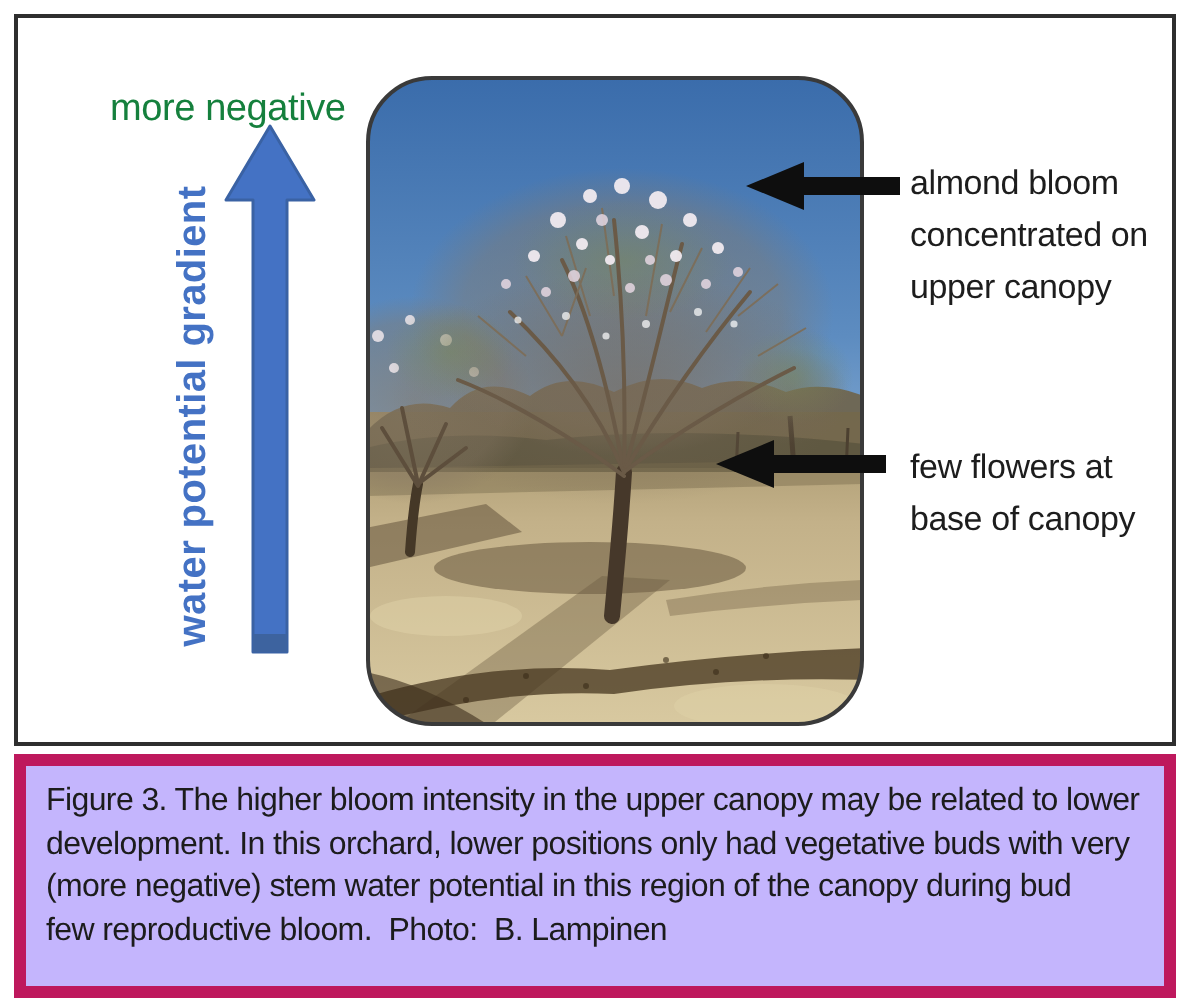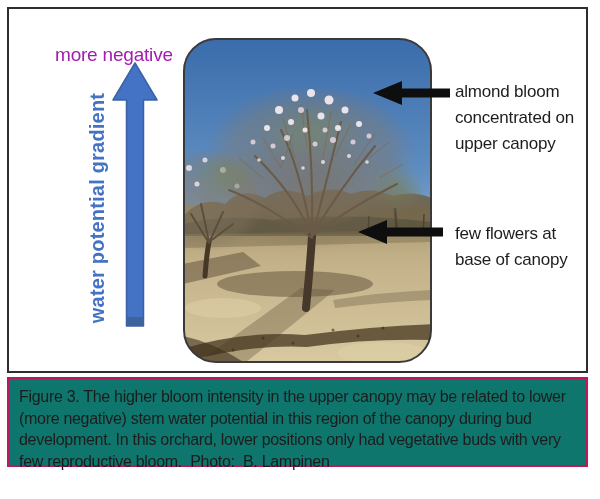--- a/index.html
+++ b/index.html
@@ -5,31 +5,31 @@
   html,body{margin:0;padding:0;background:#ffffff;}
   body{
     width:600px;height:499px;position:relative;overflow:hidden;
     font-family:"Liberation Sans", sans-serif;color:#1d1d1d;
   }
   .figure-box{
     position:absolute;left:7px;top:7px;width:581px;height:366px;
     border:2px solid #2e2e2e;background:#ffffff;box-sizing:border-box;
   }
   .caption-box{
-    position:absolute;left:7px;top:377px;width:581px;height:90px;
-    border:2px solid #be185d;background:#0f766e;box-sizing:border-box;
+    position:absolute;left:7px;top:377px;width:581px;height:122px;
+    border:6px solid #be185d;background:#c4b5fd;box-sizing:border-box;
     padding:7px 10px;
   }
   .caption-line{
     font-size:16px;line-height:21.5px;letter-spacing:-0.3px;
     white-space:pre-wrap;color:#1c1c1c;
   }
   .scale-top-label{
     position:absolute;left:46px;top:35px;font-size:19px;letter-spacing:-0.2px;
-    color:#a21caf;white-space:nowrap;
+    color:#15803d;white-space:nowrap;
   }
   .scale-bottom-label{
     position:absolute;left:49px;top:326px;font-size:19px;letter-spacing:-0.2px;
     color:#1f1f1f;white-space:nowrap;
   }
   .scale-axis-label{
     position:absolute;left:88px;top:199px;
     transform:translate(-50%,-50%) rotate(-90deg);
     font-size:20px;font-weight:bold;color:#4472C4;white-space:nowrap;
     letter-spacing:0.2px;
@@ -209,16 +209,16 @@
   </svg>
 
   <div class="annotation upper">almond bloom concentrated on upper canopy</div>
 
   <div class="annotation lower">few flowers at base of canopy</div>
 
 </div>
 
 <div class="caption-box">
   <div class="caption-line">Figure 3. The higher bloom intensity in the upper canopy may be related to lower</div>
+  <div class="caption-line">development. In this orchard, lower positions only had vegetative buds with very</div>
   <div class="caption-line">(more negative) stem water potential in this region of the canopy during bud</div>
-  <div class="caption-line">development. In this orchard, lower positions only had vegetative buds with very</div>
   <div class="caption-line">few reproductive bloom.  Photo:  B. Lampinen</div>
 </div>
 
 </body></html>

